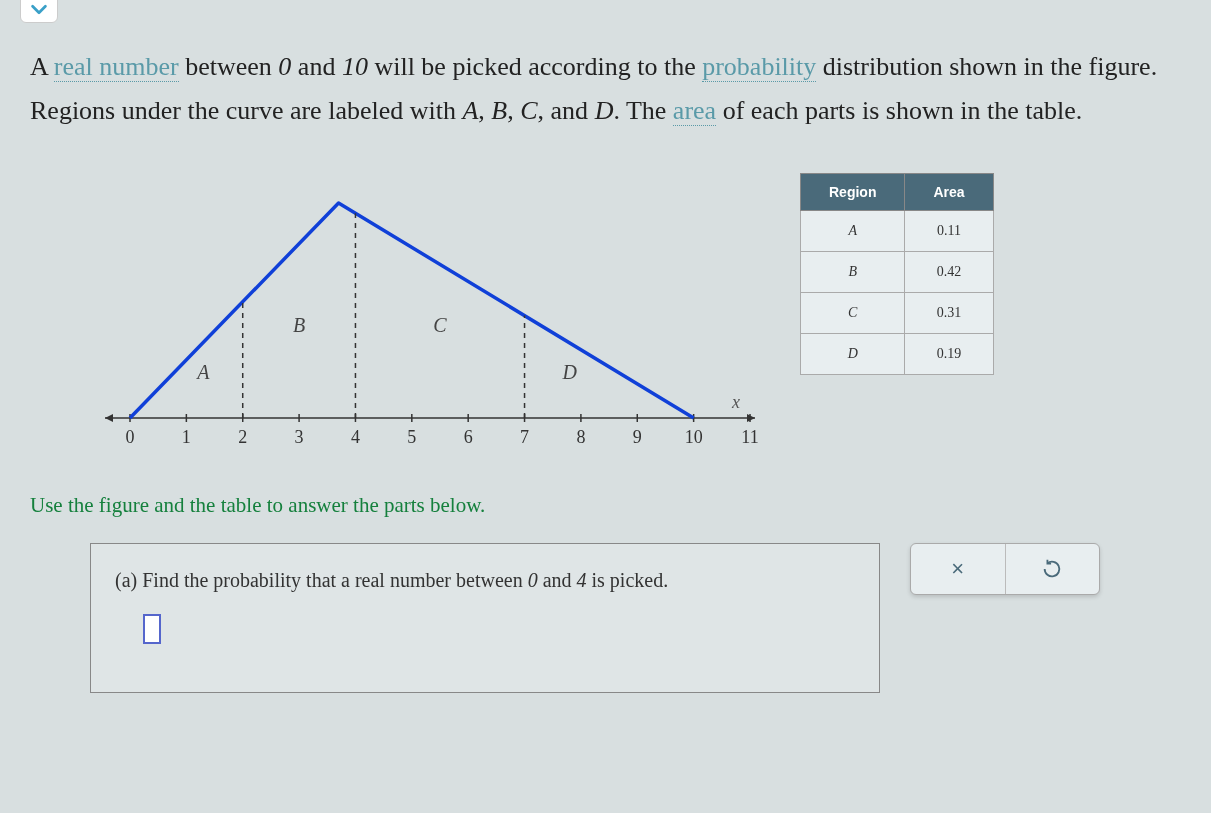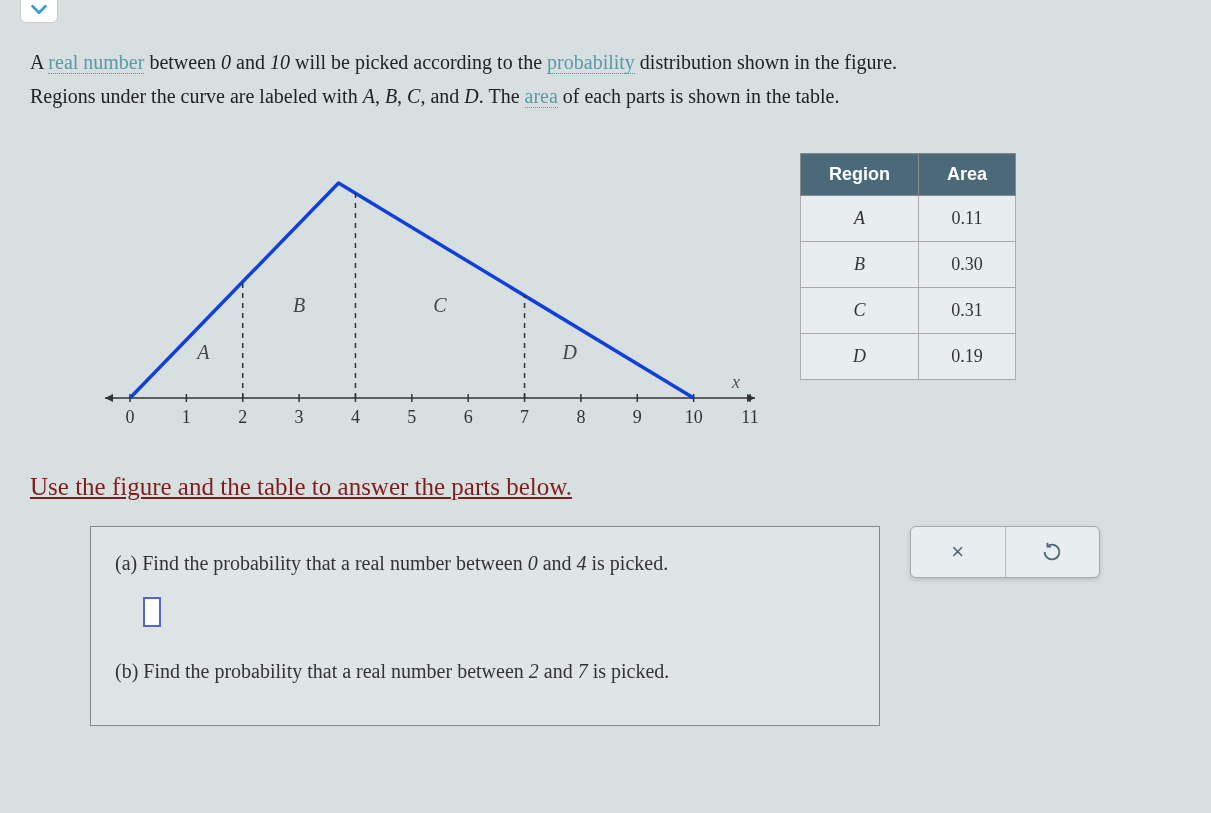--- a/index.html
+++ b/index.html
@@ -20,21 +20,21 @@
       height: 28px;
       background: #fff;
       border: 1px solid #ccc;
       border-radius: 0 0 6px 6px;
       display: flex;
       align-items: center;
       justify-content: center;
     }
     .checkmark-badge svg { width: 22px; height: 22px; }
     .problem-text {
-      font-size: 20px;
+      font-size: 26px;
       line-height: 1.7;
       margin-top: 25px;
       margin-bottom: 30px;
       color: #222;
     }
     .term-link {
       color: #5a9aa8;
       border-bottom: 1px dotted #5a9aa8;
     }
     .math-italic { font-style: italic; font-family: 'Times New Roman', serif; }
@@ -50,43 +50,42 @@
       position: relative;
       margin-left: 70px;
     }
     .chart-svg { width: 100%; height: 100%; }
     .table-container {
       margin-top: 10px;
     }
     table.data-table {
       border-collapse: collapse;
       background: #fef9c3;
-      font-size: 18px;
+      font-size: 14px;
     }
     table.data-table th {
       background: #4a6a7a;
       color: #fff;
       padding: 10px 28px;
       font-weight: bold;
       border: 1px solid #888;
       font-family: Arial, sans-serif;
     }
     table.data-table td {
       padding: 12px 28px;
       border: 1px solid #aaa;
       text-align: center;
       background: #e8eef0;
       font-family: 'Times New Roman', serif;
     }
     table.data-table td.region-cell { font-style: italic; }
     .instruction {
-      font-size: 25px;
+      font-size: 21px;
       margin: 15px 0 25px 0;
-      color: #7f1d1d;
-      text-decoration: underline;
+      color: #15803d;
     }
     .questions-row {
       display: flex;
       gap: 30px;
       align-items: flex-start;
       margin-left: 60px;
     }
     .question-box {
       flex: 0 0 790px;
       border: 1px solid #888;
@@ -194,21 +193,21 @@
           <th>Area</th>
         </tr>
       </thead>
       <tbody id="table-body">
           <tr>
             <td class="region-cell">A</td>
             <td>0.11</td>
           </tr>
           <tr>
             <td class="region-cell">B</td>
-            <td>0.30</td>
+            <td>0.42</td>
           </tr>
           <tr>
             <td class="region-cell">C</td>
             <td>0.31</td>
           </tr>
           <tr>
             <td class="region-cell">D</td>
             <td>0.19</td>
           </tr>
         </tbody>
@@ -217,23 +216,20 @@
 </div>
 
 <div class="instruction">Use the figure and the table to answer the parts below.</div>
 
 <div class="questions-row">
   <div class="question-box">
     <div class="q">
       <span>(a) Find the probability that a real number between </span><span class="math-italic">0</span><span> and </span><span class="math-italic">4</span><span> is picked.</span>
     </div>
     <div class="answer-input"></div>
-    <div class="q">
-      <span>(b) Find the probability that a real number between </span><span class="math-italic">2</span><span> and </span><span class="math-italic">7</span><span> is picked.</span>
-    </div>
   </div>
   <div class="controls">
     <button>
       <span>×</span>
     </button>
     <button>
       <svg width="22" height="22" viewBox="0 0 24 24">
         <path d="M4 12 a8 8 0 1 0 3 -6.2" fill="none" stroke="#4a6a7a" stroke-width="2"></path>
         <path d="M7 2 L7 6 L11 6" fill="none" stroke="#4a6a7a" stroke-width="2"></path>
       </svg>

